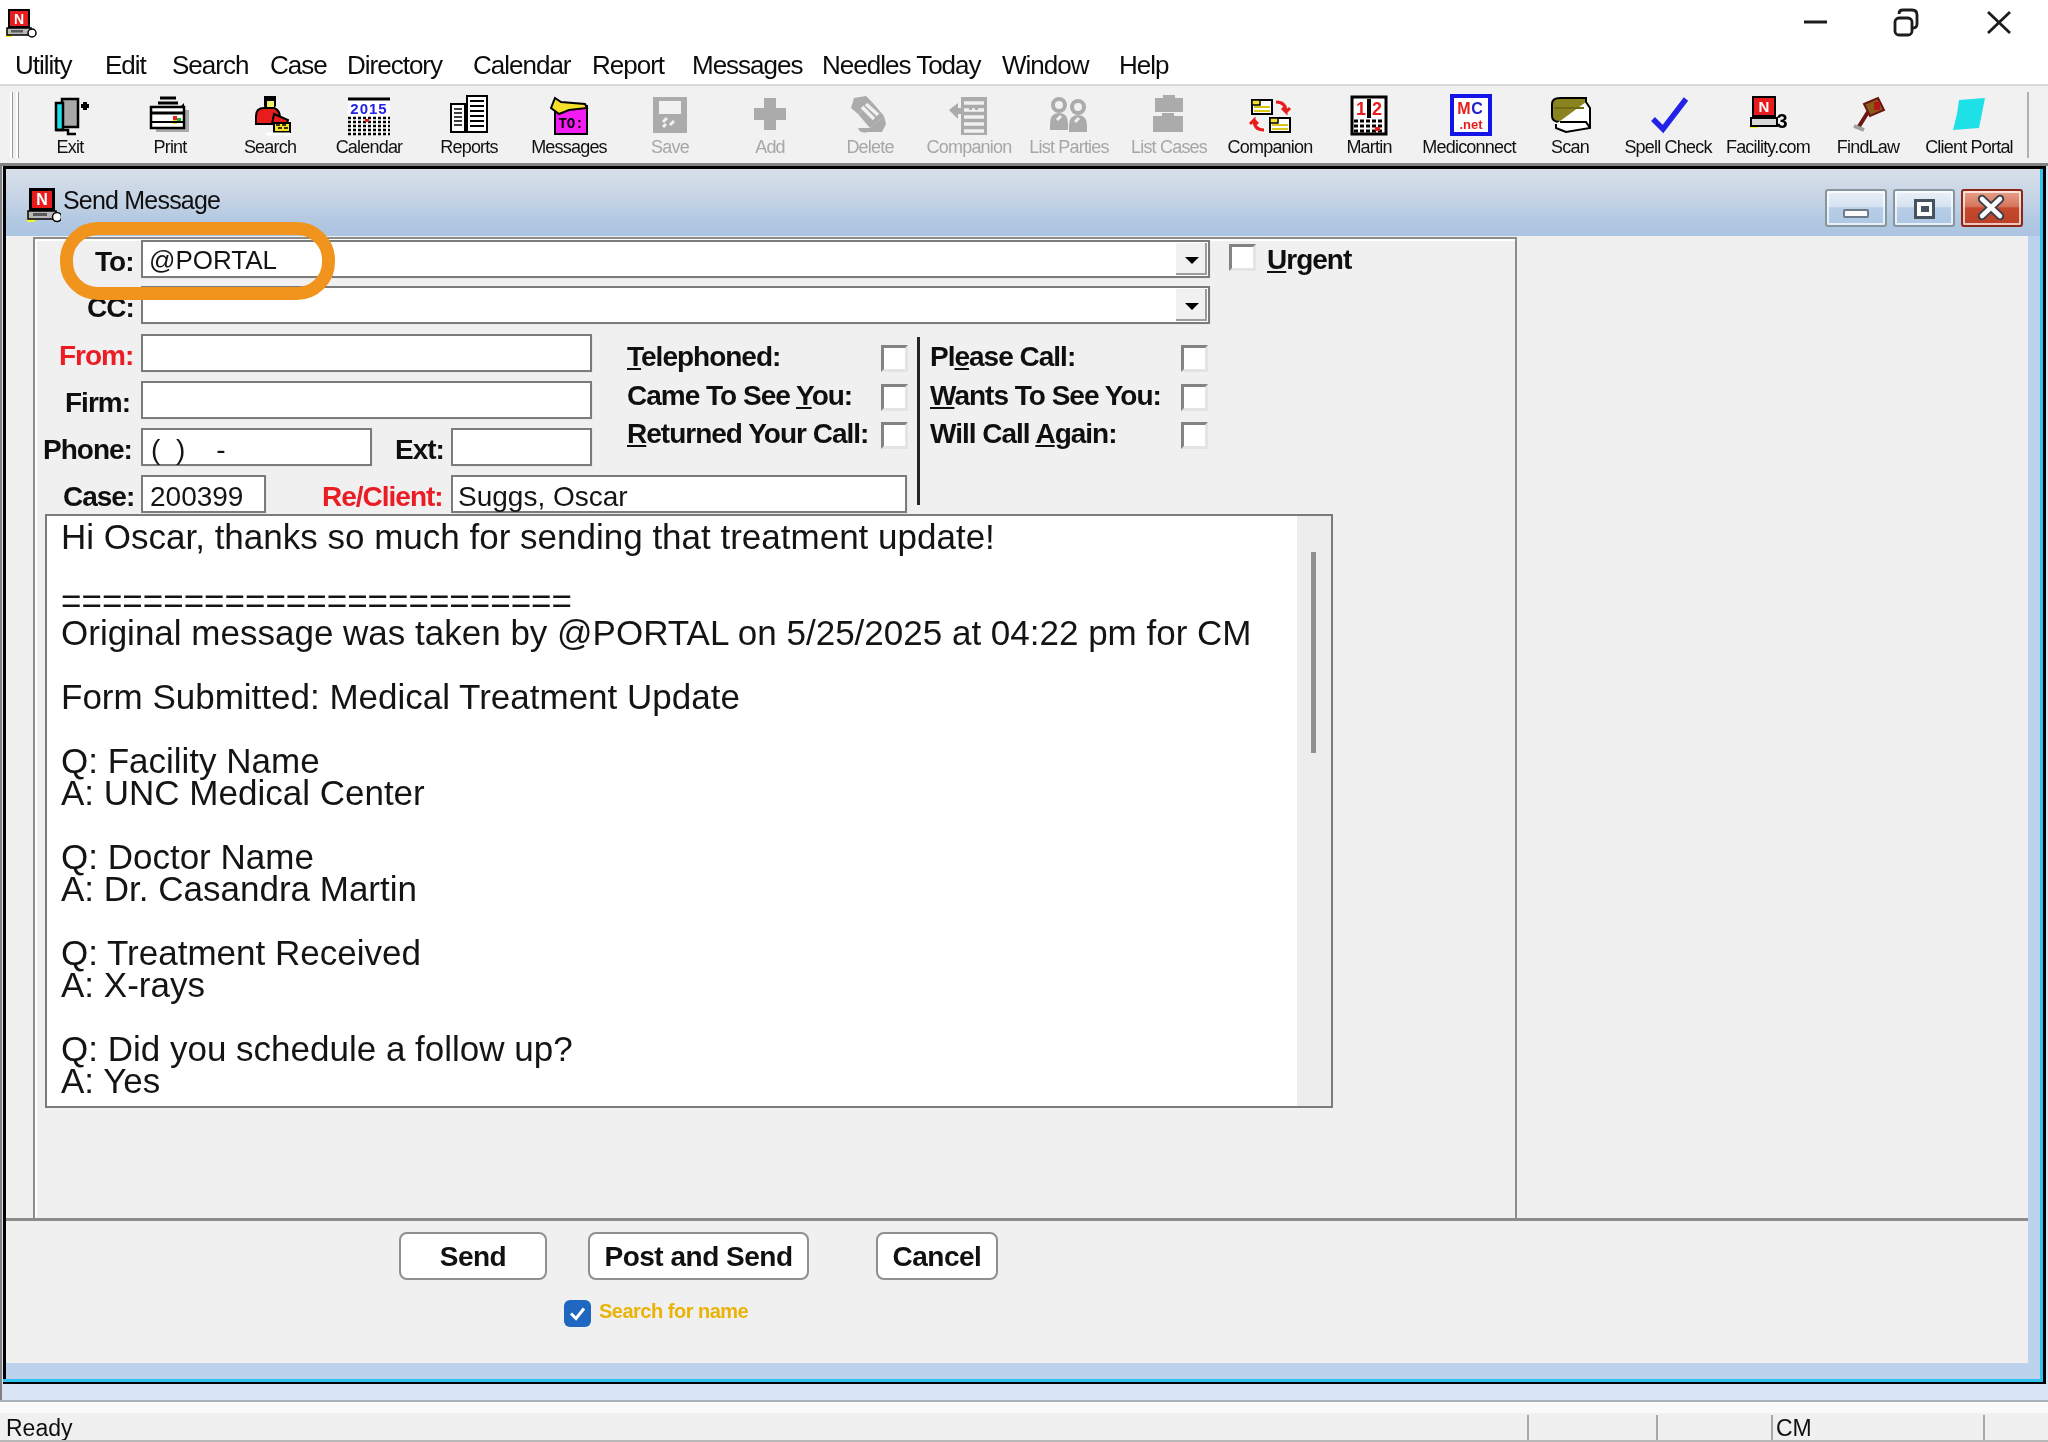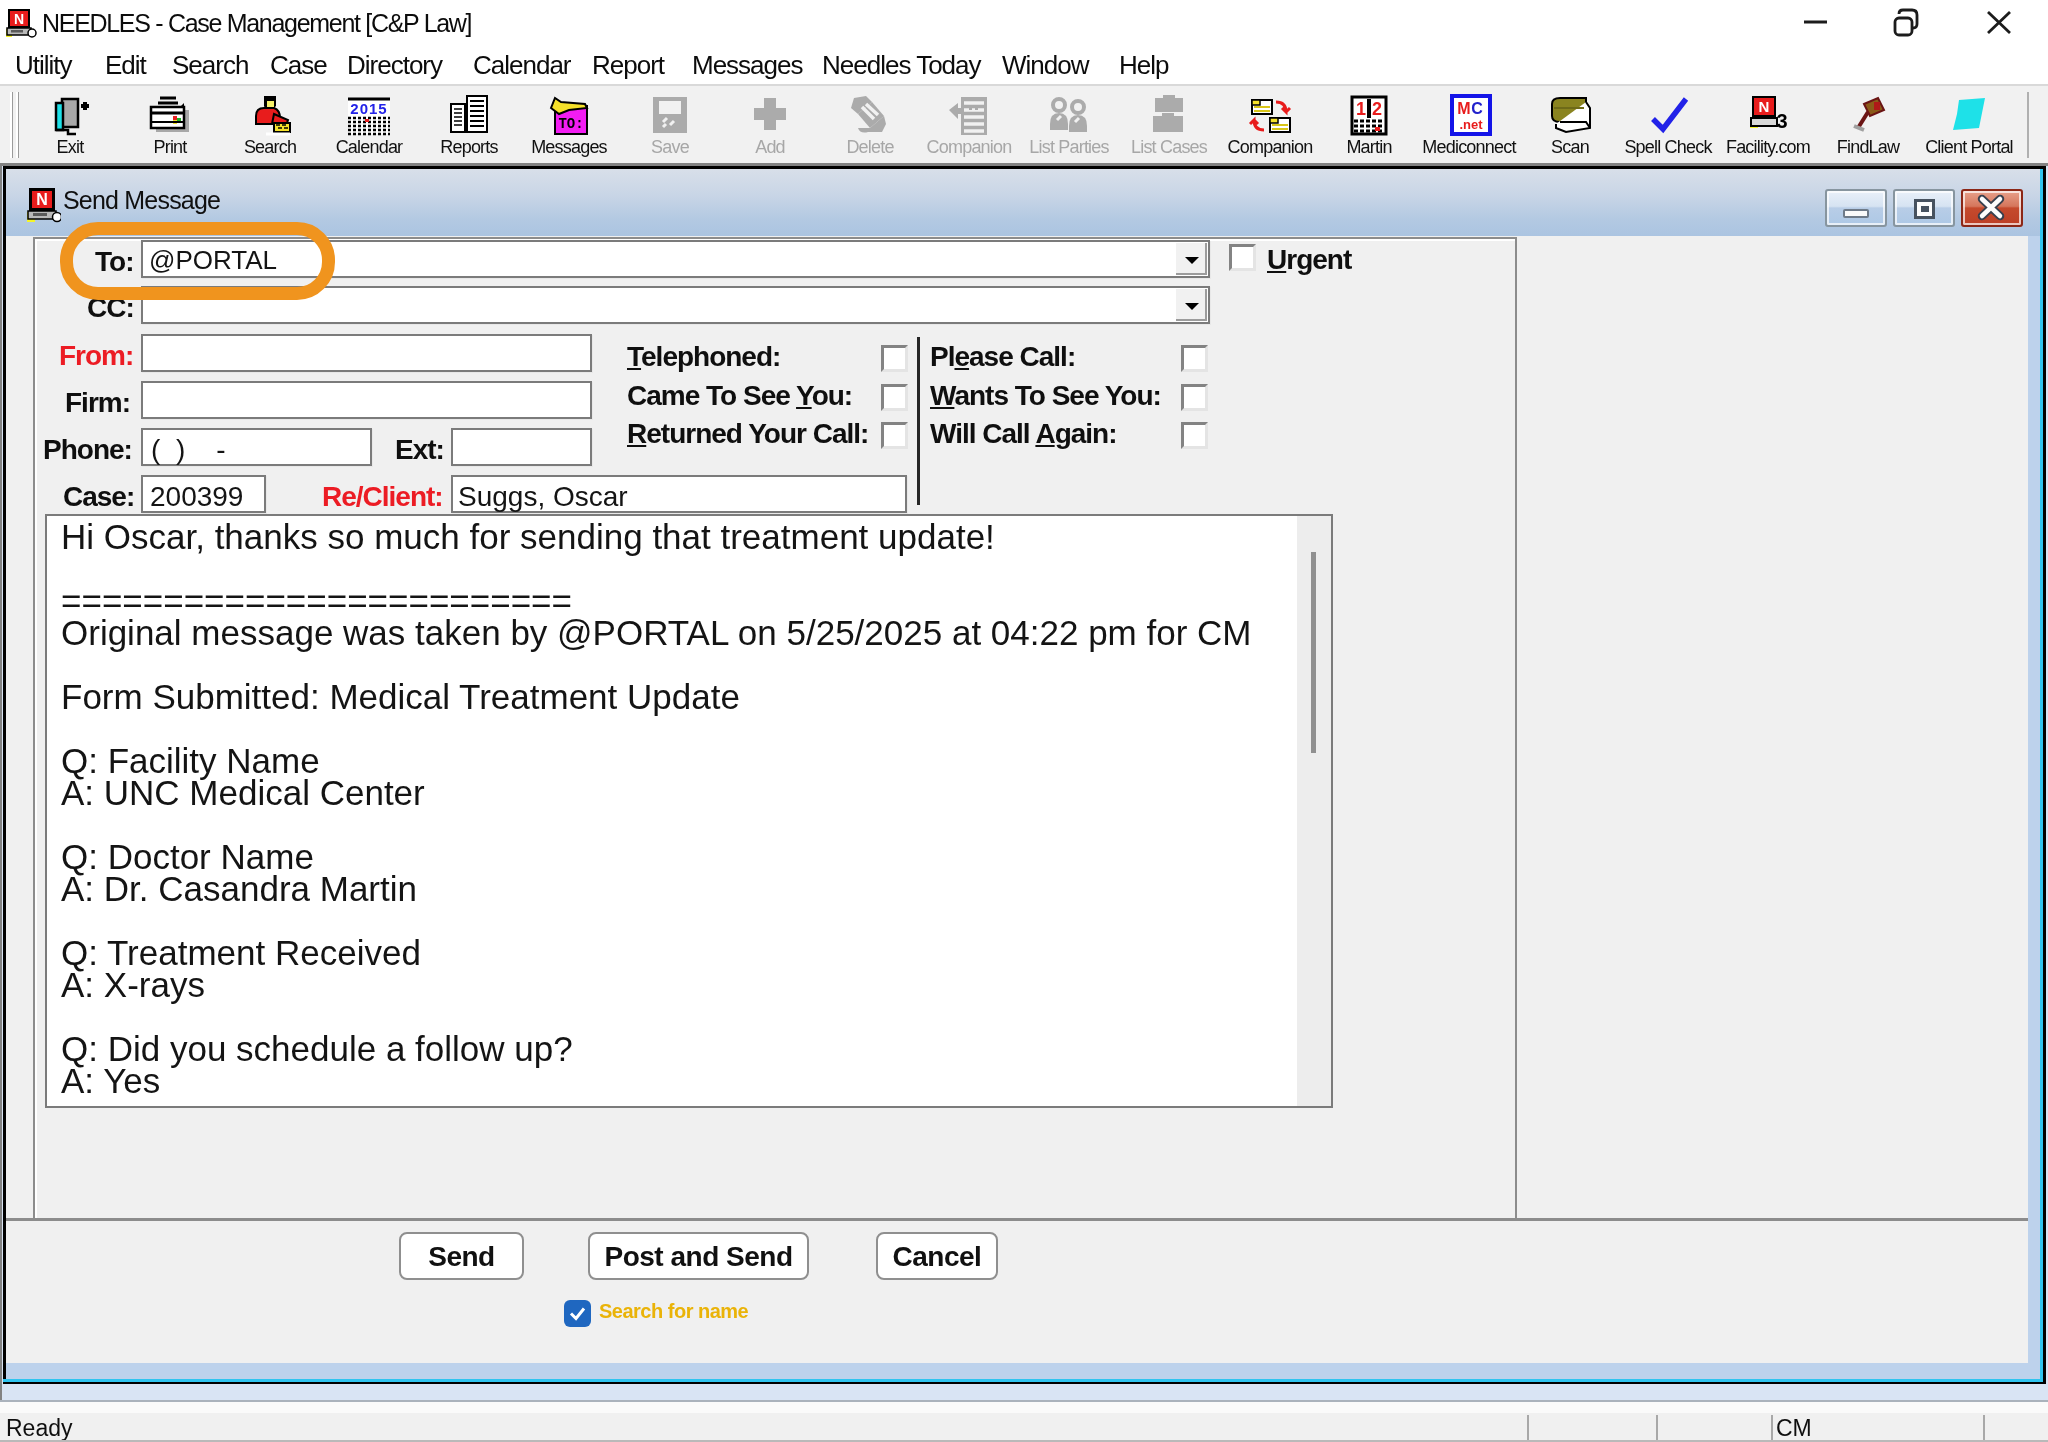--- a/index.html
+++ b/index.html
@@ -67,21 +67,20 @@
   <div id="titlebar" class="abs">
     <svg class="abs" style="left:5px;top:7px" width="32" height="32" viewBox="0 0 32 32">
       <rect x="1" y="22" width="6" height="8" fill="#f5f52a"></rect>
       <rect x="3" y="2" width="22" height="19" fill="#000"></rect>
       <rect x="5" y="4" width="18" height="15" fill="#e81c1c"></rect>
       <text x="14" y="17" font-size="14" font-weight="bold" fill="#ffffff" text-anchor="middle" font-family="Liberation Sans">N</text>
       <rect x="2" y="21" width="24" height="7" fill="#b9b9b9" stroke="#000" stroke-width="1.5"></rect>
       <rect x="6" y="23" width="12" height="2.5" fill="#5a5a5a"></rect>
       <circle cx="27" cy="26" r="4" fill="#fff" stroke="#000" stroke-width="1.5"></circle>
     </svg>
-    <div id="apptitle" class="abs">NEEDLES - Case Management [C&amp;P Law]</div>
     <svg class="abs" style="left:1790px;top:0" width="258" height="44" viewBox="0 0 258 44">
       <line x1="14" y1="22" x2="37" y2="22" stroke="#1c1c1c" stroke-width="3"></line>
       <rect x="105" y="18" width="17" height="17" rx="4" fill="none" stroke="#1c1c1c" stroke-width="2.8"></rect>
       <path d="M109 14 Q109 10 113 10 L122 10 Q127 10 127 15 L127 24 Q127 28 123 28" fill="none" stroke="#1c1c1c" stroke-width="2.8"></path>
       <path d="M198 12 L220 33 M220 12 L198 33" stroke="#1c1c1c" stroke-width="2.8"></path>
     </svg>
   </div>
 
   <div id="menubar" class="abs">
     <span class="mi" style="left:15px">Utility</span>
@@ -383,21 +382,21 @@
 A: Dr. Casandra Martin
 
 Q: Treatment Received
 A: X-rays
 
 Q: Did you schedule a follow up?
 A: Yes</div>
 
     <div class="abs" style="left:3px;top:1052px;width:2022px;height:3px;background:#8c8c8c"></div>
 
-    <div class="btn" style="left:396px;width:125px;line-height:46px">Send</div>
+    <div class="btn" style="left:396px;width:148px;line-height:46px">Send</div>
     <div class="btn" style="left:585px;width:221px;line-height:46px">Post and Send</div>
     <div class="btn" style="left:873px;width:122px;line-height:46px">Cancel</div>
 
     <div class="abs" style="left:561px;top:1134px;width:27px;height:27px;background:#1f67c0;border-radius:6px">
       <svg width="27" height="27" viewBox="0 0 27 27">
           <path d="M7 13.5 L12 18.5 L20 8.5" stroke="#fff" stroke-width="3" fill="none"></path>
         </svg>
     </div>
     <div class="abs" style="left:596px;top:1134px;font-size:20px;font-weight:bold;letter-spacing:-0.5px;color:#eab308">Search for name</div>
   </div>

